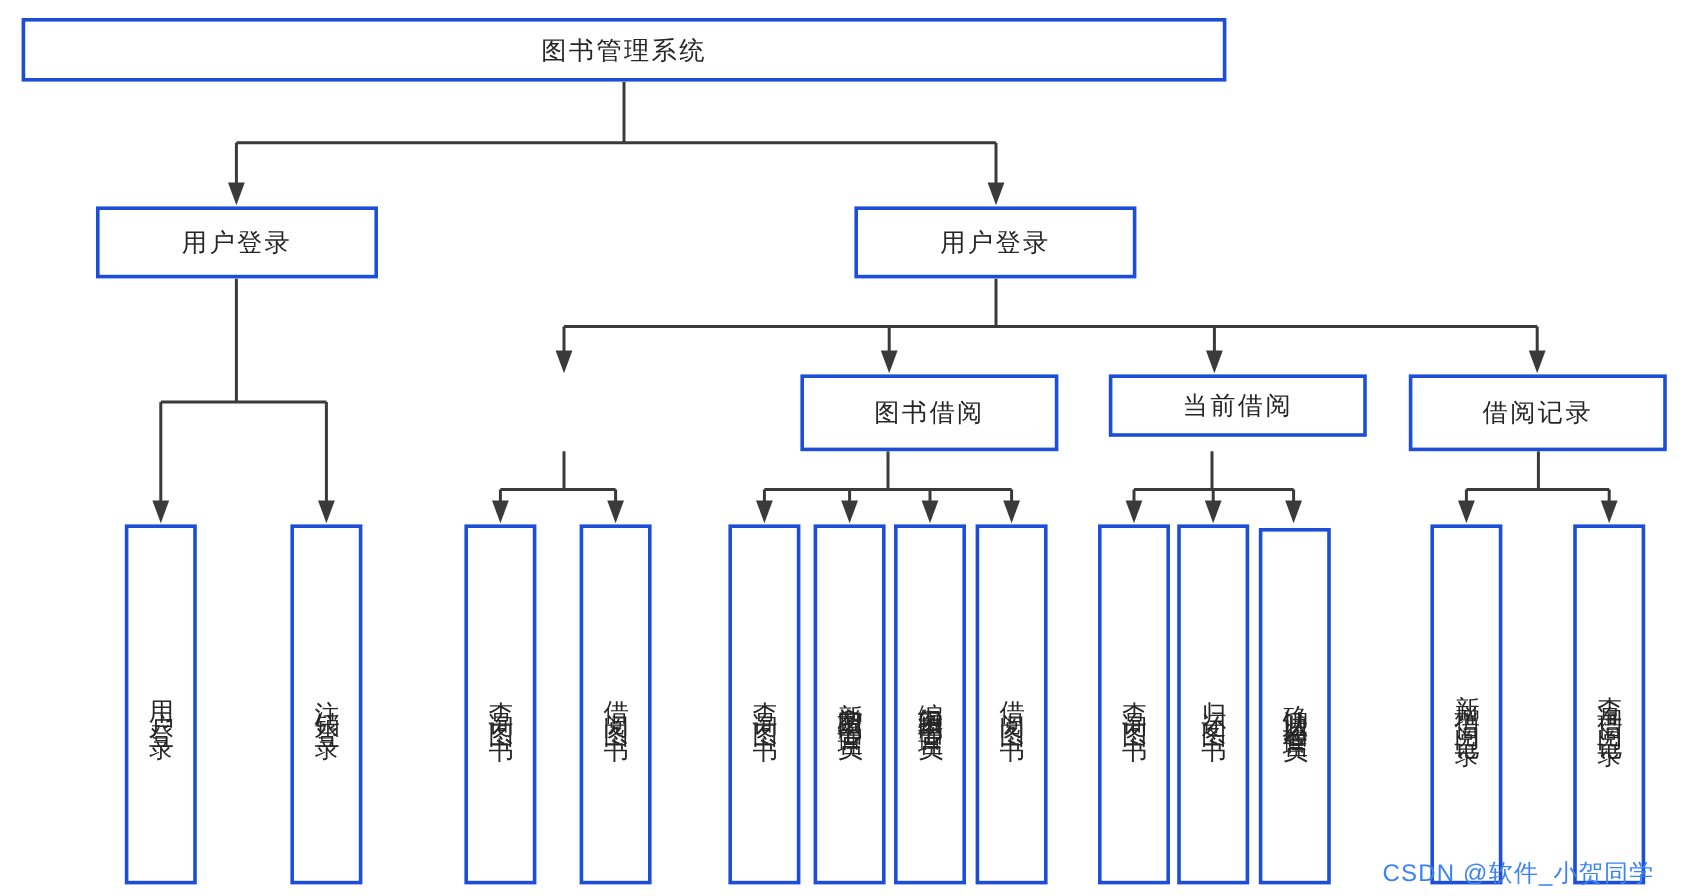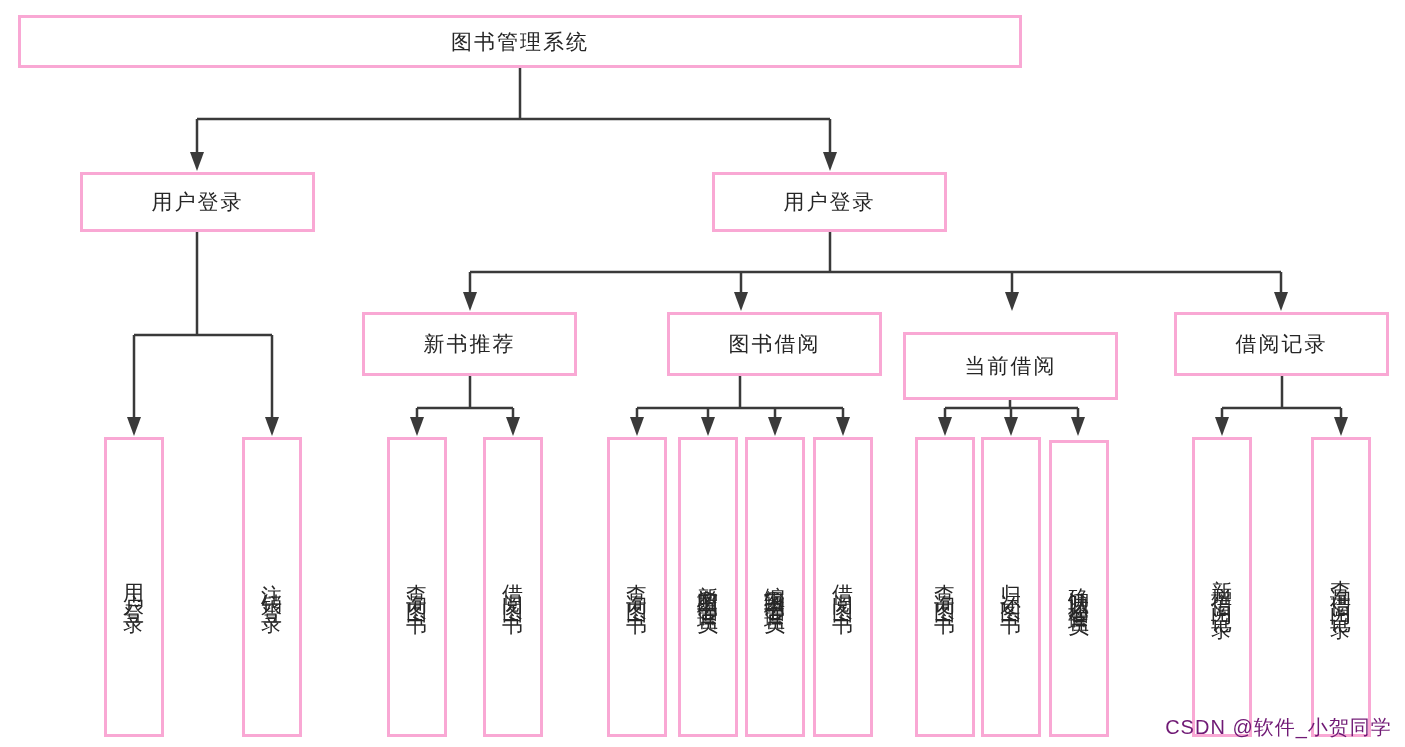--- a/index.html
+++ b/index.html
@@ -8,45 +8,45 @@
     width:1405px;height:747px;
     background:#ffffff;
     font-family:"Liberation Sans","DejaVu Sans",sans-serif;
     overflow:hidden;
   }
   #lines{position:absolute;left:0;top:0;width:1405px;height:747px;z-index:1;}
   .node{
     position:absolute;
     box-sizing:border-box;
     background:#ffffff;
-    border:3px solid #f9a8d4;
+    border:3px solid #1d4ed8;
     display:flex;
     align-items:center;
     justify-content:center;
     font-size:21px;
     letter-spacing:2px;
     color:#262626;
     z-index:2;
     white-space:nowrap;
   }
   .leaf{
     writing-mode:vertical-rl;
     text-orientation:mixed;
     letter-spacing:10px;
     line-height:1;
   }
   #watermark{
     position:absolute;
     left:1152px;top:714px;
     width:253px;
     z-index:3;
-    color:#701a75;
+    color:#3b82f6;
     font-size:20px;
     letter-spacing:1px;
-    text-align:center;
+    text-align:left;
     white-space:nowrap;
   }
 </style>
 </head>
 <body>
 
 <div id="canvas">
 
   <svg id="lines" viewBox="0 0 1405 747" xmlns="http://www.w3.org/2000/svg">
     <g stroke="#3a3a3a" stroke-width="2.5" fill="none">
@@ -86,23 +86,22 @@
       <polygon points="1215,417 1229,417 1222,436"></polygon>
       <polygon points="1334,417 1348,417 1341,436"></polygon>
     </g>
   </svg>
 
   <div class="node" style="left:18px;top:15px;width:1004px;height:53px;">图书管理系统</div>
 
   <div class="node" style="left:80px;top:172px;width:235px;height:60px;">用户登录</div>
   <div class="node" style="left:712px;top:172px;width:235px;height:60px;">用户登录</div>
 
-  <div class="node" style="left:362px;top:312px;width:215px;height:64px;">新书推荐</div>
   <div class="node" style="left:633px;top:312px;width:215px;height:64px;margin-left:34px;">图书借阅</div>
-  <div class="node" style="left:903px;top:312px;width:215px;height:68px;margin-top:20px;">当前借阅</div>
+  <div class="node" style="left:924px;top:312px;width:215px;height:52px;">当前借阅</div>
   <div class="node" style="left:1174px;top:312px;width:215px;height:64px;">借阅记录</div>
 
   <div class="node leaf" style="left: 104px; top: 437px; width: 60px; height: 300px; letter-spacing: 10px;">用户登录</div>
   <div class="node leaf" style="left: 242px; top: 437px; width: 60px; height: 300px; letter-spacing: 10px;">注销登录</div>
 
   <div class="node leaf" style="left: 387px; top: 437px; width: 60px; height: 300px; letter-spacing: 10px;">查询图书</div>
   <div class="node leaf" style="left: 483px; top: 437px; width: 60px; height: 300px; letter-spacing: 10px;">借阅图书</div>
 
   <div class="node leaf" style="left: 607px; top: 437px; width: 60px; height: 300px; letter-spacing: 10px;">查询图书</div>
   <div class="node leaf" style="left: 678px; top: 437px; width: 60px; height: 300px; letter-spacing: 4px;">新增图书（管理员）</div>

